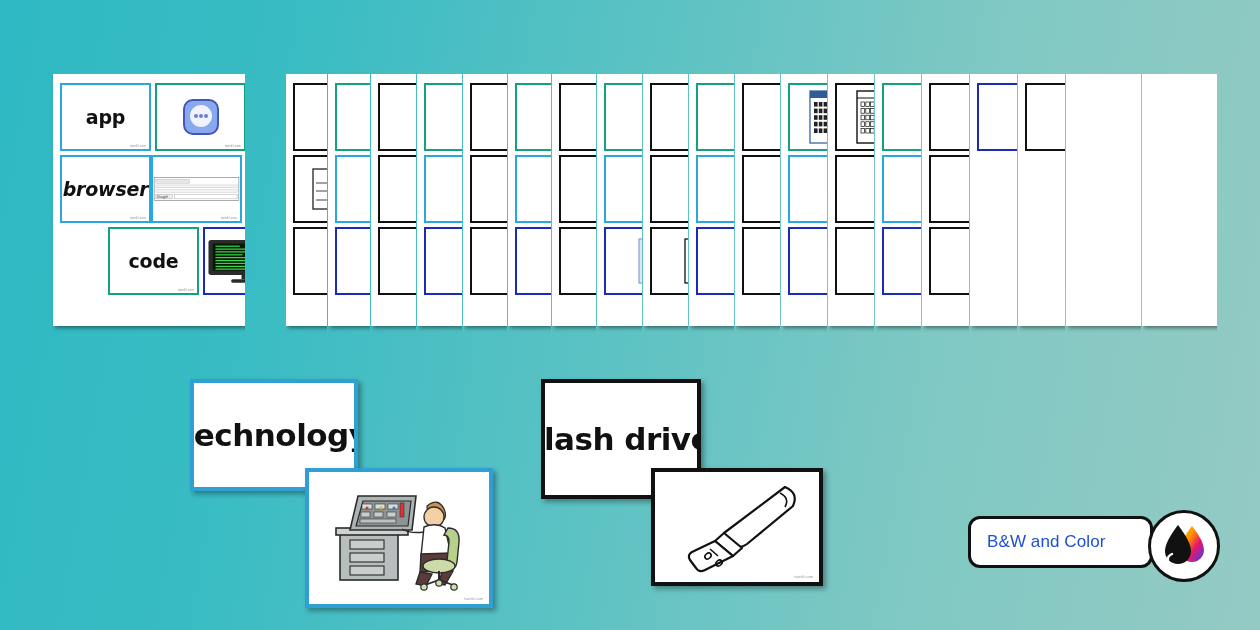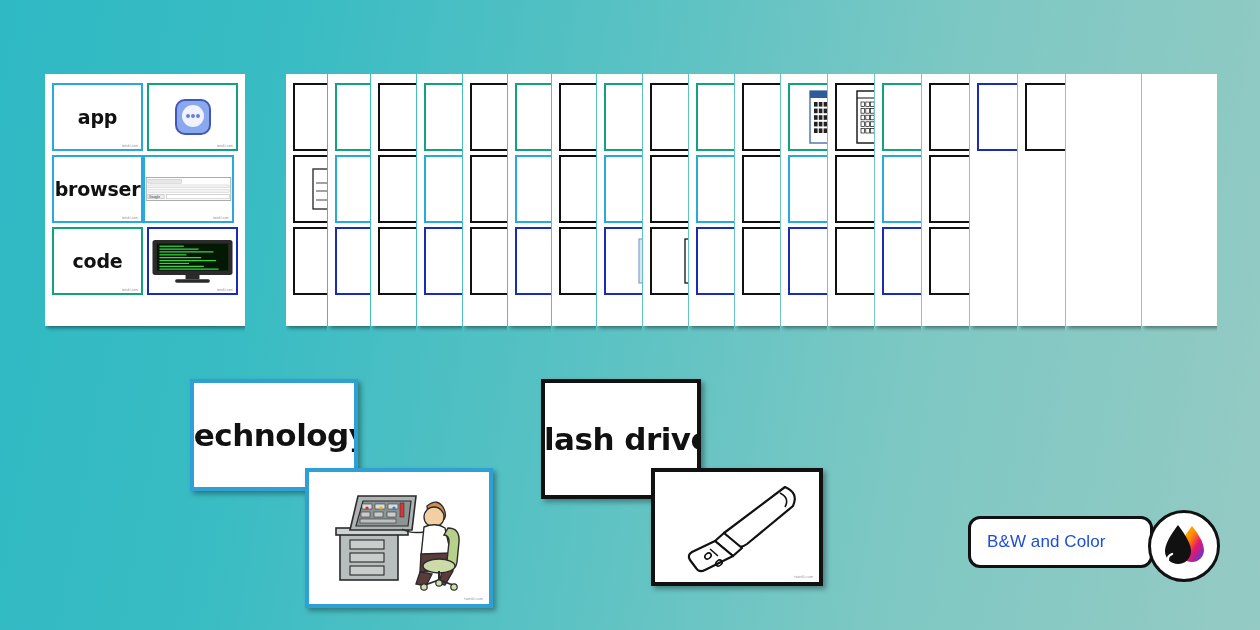--- a/index.html
+++ b/index.html
@@ -676,61 +676,61 @@
                 <line x1="5" y1="33" x2="145" y2="33" stroke="#444" stroke-width="1" fill="none"></line>
               </svg>
             </span>
           </div>
           <div class="card b-black">
             <span class="art"></span>
           </div>
         </div>
       </div>
       <div class="slice" style="left: 0px; width: 200px; z-index: 99;">
-        <div class="sheet" style="left: 0px;">
+        <div class="sheet" style="left: 8px;">
           <div style="display: flex; gap: 4px;">
             <div class="card b-sky" style="width: 91px;">
               <span class="cap">app</span>
               <span class="wm">twinkl.com</span>
             </div>
             <div class="card b-teal" style="width: 91px;">
               <span class="art">
                 <svg width="44" height="44" viewBox="0 0 44 44">
                   <rect x="5" y="5" width="34" height="34" rx="9" fill="#8aa8ee" stroke="#4455b8" stroke-width="2"></rect>
                   <circle cx="22" cy="21" r="11" fill="#eef3ff"></circle>
                   <circle cx="17" cy="21" r="2" fill="#6b7fd0"></circle>
                   <circle cx="22" cy="21" r="2" fill="#6b7fd0"></circle>
                   <circle cx="27" cy="21" r="2" fill="#6b7fd0"></circle>
                 </svg>
               </span>
               <span class="wm">twinkl.com</span>
             </div>
           </div>
-          <div style="display: flex; ">
+          <div style="display: flex;  font-style: italic;">
             <div class="card b-sky" style="width: 91px;">
               <span class="cap">browser</span>
               <span class="wm">twinkl.com</span>
             </div>
             <div class="card b-sky" style="width: 91px;">
               <span class="art">
                 <svg width="150" height="44" viewBox="0 0 150 44">
                   <rect x="2" y="2" width="146" height="40" fill="#fff" stroke="#888" stroke-width="1.2"></rect>
                   <rect x="5" y="5" width="58" height="7" fill="#e7e7e7" stroke="#aaa" stroke-width=".6"></rect>
                   <rect x="5" y="15" width="140" height="5" fill="#f2f2f2" stroke="#bbb" stroke-width=".6"></rect>
                   <rect x="5" y="23" width="140" height="5" fill="#f2f2f2" stroke="#bbb" stroke-width=".6"></rect>
                   <rect x="5" y="31" width="28" height="8" fill="#eee" stroke="#999" stroke-width=".7"></rect>
                   <text x="7" y="37.5" font-size="6" fill="#444" font-family="sans-serif">Google</text>
                   <rect x="37" y="31" width="108" height="8" fill="#fff" stroke="#999" stroke-width=".7"></rect>
                 </svg>
               </span>
               <span class="wm">twinkl.com</span>
             </div>
           </div>
           <div style="display: flex; gap: 4px;">
-            <div class="card b-teal" style="width: 91px;">
+            <div class="card b-teal" style="width: 91px; margin-left: 48px;">
               <span class="cap">code</span>
               <span class="wm">twinkl.com</span>
             </div>
             <div class="card b-navy" style="width: 91px;">
               <span class="art">
                 <svg width="100" height="52" viewBox="0 0 100 52">
                   <rect x="4" y="2" width="92" height="40" rx="3" fill="#2b2b2b"></rect>
                   <rect x="9" y="6" width="82" height="31" fill="#041904"></rect>
                   <g stroke="#3ed14a" stroke-width="1.4">
                     <line x1="12" y1="9" x2="40" y2="9"></line>

